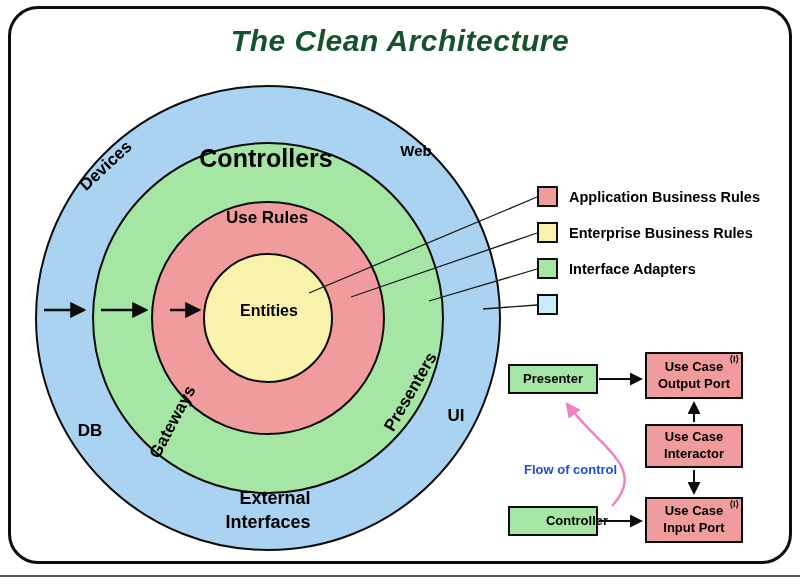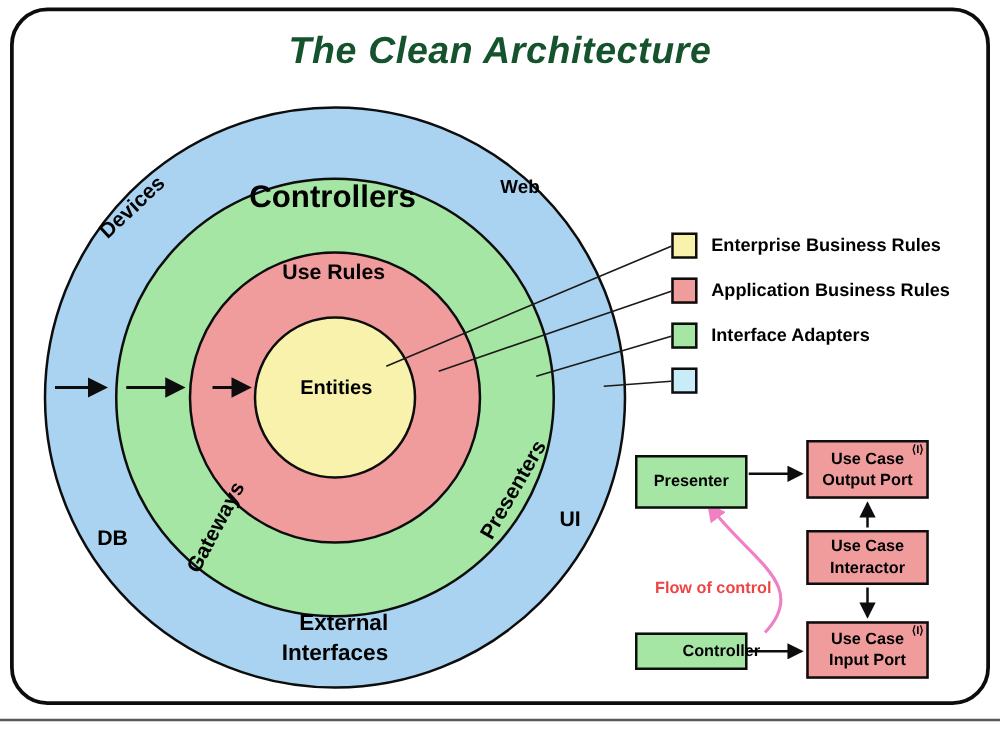--- a/index.html
+++ b/index.html
@@ -35,21 +35,21 @@
   .lbl-external    { left:268px; top:510px; font-size:18px; white-space:pre-line; text-align:right; line-height:1.35; }
 
   .legend { position:absolute; left:537px; top:186px; z-index:3; }
   .legend-row { display:flex; align-items:center; height:21px; margin-bottom:15px; }
   .legend-swatch { width:21px; height:21px; border:2px solid #0d0d0d; margin-right:11px; flex:none; }
   .legend-label { font-size:14.5px; font-weight:bold; color:#000; white-space:nowrap; }
 
   .fbox { position:absolute; border:2px solid #0d0d0d; display:flex; align-items:center; justify-content:center;
           text-align:center; font-weight:bold; font-size:13px; line-height:1.3; color:#000;
           white-space:pre-line; z-index:3; }
-  .fbox-presenter  { left:508px; top:364px; width:90px; height:43px; }
+  .fbox-presenter  { left:508px; top:364px; width:90px; height:30px; }
   .fbox-outport    { left:645px; top:352px; width:98px;  height:47px; }
   .fbox-interactor { left:645px; top:424px; width:98px;  height:44px; }
   .fbox-controller { left:508px; top:506px; width:90px; height:30px; }
   .fbox-inport     { left:645px; top:497px; width:98px;  height:46px; }
 
   .iface-mark { position:absolute; top:0px; right:2px; font-size:9px; font-weight:bold; line-height:10px; }
 
   .flow-label { position:absolute; left:524px; top:462px; font-size:13px; font-weight:bold; z-index:3; white-space:nowrap; }
 
   .bottom-rule { position:absolute; left:0; top:575px; width:800px; height:2px; background:#595959; z-index:1; }
@@ -108,26 +108,26 @@
   <div class="lbl lbl-entities">Entities</div>
   <div class="lbl lbl-gateways">Gateways</div>
   <div class="lbl lbl-presenters">Presenters</div>
   <div class="lbl lbl-db">DB</div>
   <div class="lbl lbl-ui">UI</div>
   <div class="lbl lbl-external">External
 Interfaces</div>
 
   <div class="legend">
     <div class="legend-row">
+      <span class="legend-swatch" style="background-color: rgb(240, 156, 156);"></span>
+      <span class="legend-label">Application Business Rules</span>
+    </div>
+    <div class="legend-row">
       <span class="legend-swatch" style="background-color: rgb(248, 242, 173);"></span>
       <span class="legend-label">Enterprise Business Rules</span>
-    </div>
-    <div class="legend-row">
-      <span class="legend-swatch" style="background-color: rgb(240, 156, 156);"></span>
-      <span class="legend-label">Application Business Rules</span>
     </div>
     <div class="legend-row">
       <span class="legend-swatch" style="background-color: rgb(165, 230, 165);"></span>
       <span class="legend-label">Interface Adapters</span>
     </div>
     <div class="legend-row">
       <span class="legend-swatch" style="background-color: rgb(201, 236, 249);"></span>
     </div>
   </div>
 
@@ -145,16 +145,16 @@
   </div>
 
   <div class="fbox fbox-controller" style="background-color: rgb(165, 230, 165); padding-left: 48px;">Controller</div>
 
   <div class="fbox fbox-inport" style="background-color: rgb(240, 156, 156);">
     <span>Use Case
 Input Port</span>
     <span class="iface-mark">⟨I⟩</span>
   </div>
 
-  <div class="flow-label" style="color: #ef4444;">Flow of control</div>
+  <div class="flow-label" style="color: #1d4ed8;">Flow of control</div>
 
   <div class="bottom-rule"></div>
 </div>
 
 </body></html>

